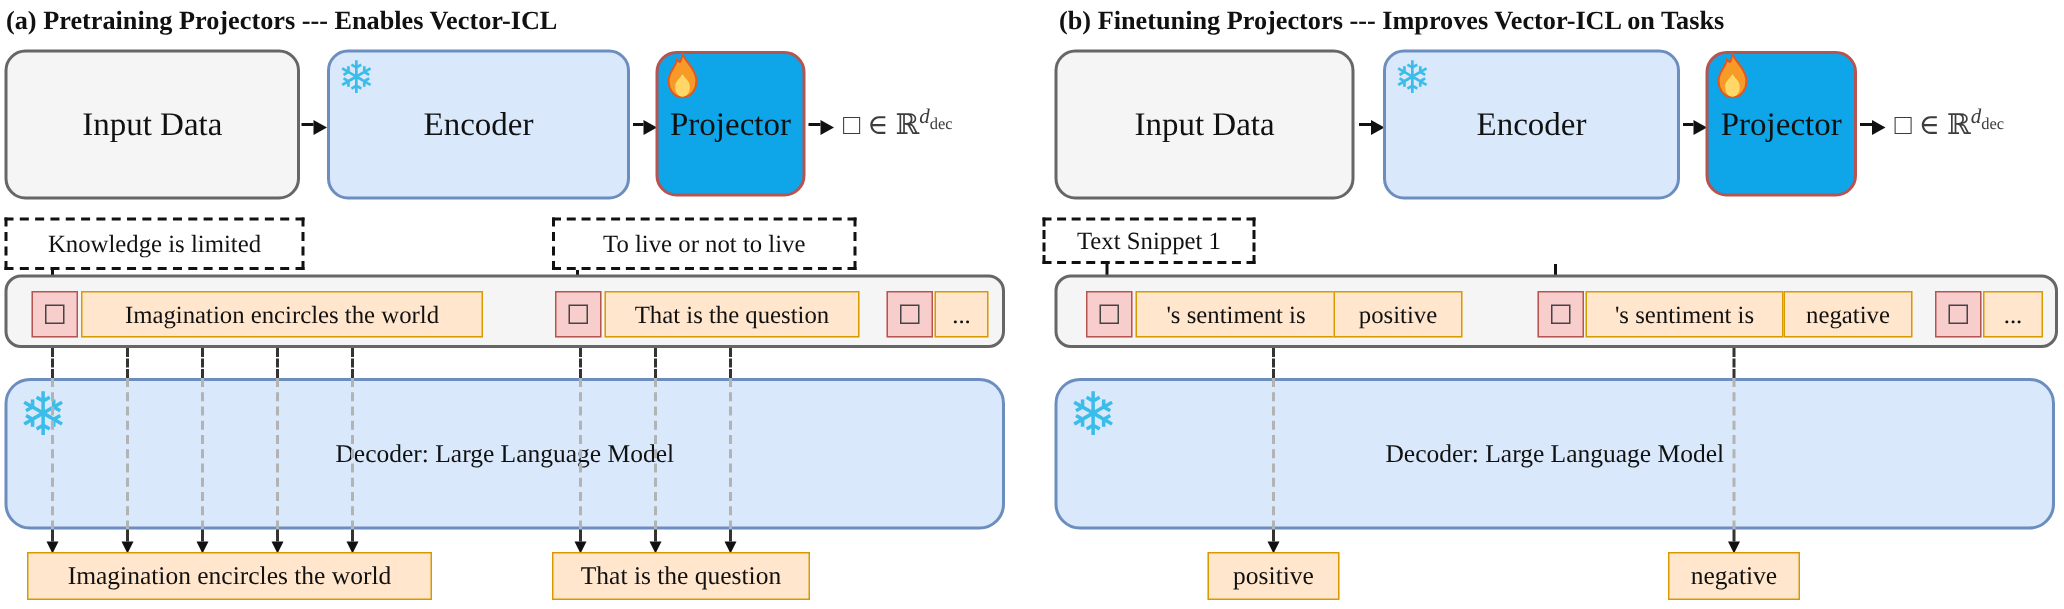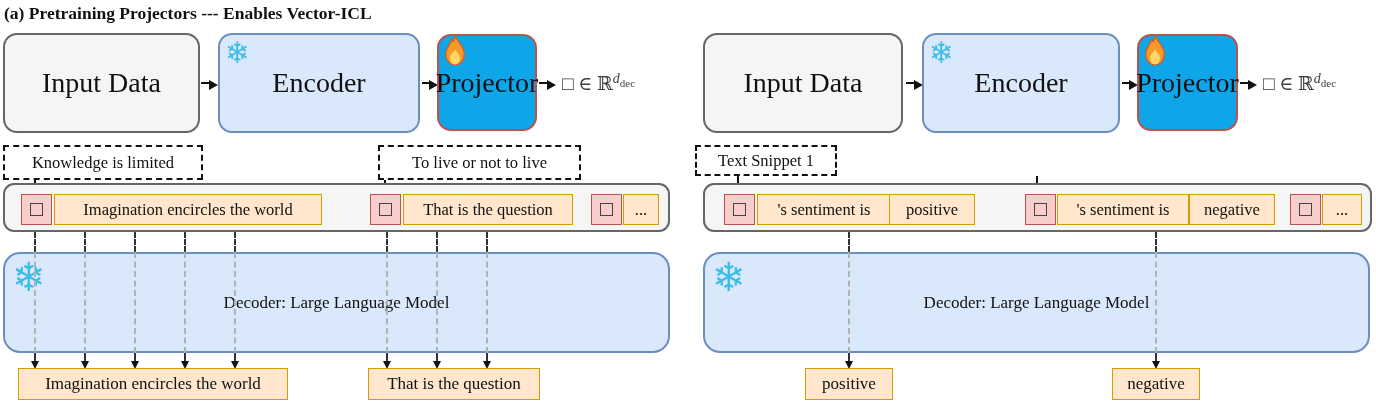--- a/index.html
+++ b/index.html
@@ -4,21 +4,21 @@
 <style>
   html,body{margin:0;padding:0;background:#fff;}
   .canvas{position:relative;width:1376px;height:406px;background:#ffffff;overflow:hidden;
           font-family:"Liberation Serif","DejaVu Serif",serif;color:#111;}
   .title{position:absolute;font-weight:bold;font-size:17.5px;white-space:nowrap;}
   .box{position:absolute;box-sizing:border-box;display:flex;align-items:center;justify-content:center;}
   .rounded{border-radius:14px;}
   .gray{background:#f5f5f5;border:2px solid #666666;}
   .blue{background:#dae8fc;border:2px solid #6c8ebf;}
   .pinkbig{background:#0ea5e9;border:2px solid #b85450;}
-  .box-label{font-size:28px;white-space:nowrap;}
+  .box-label{font-size:22px;white-space:nowrap;}
   .snow{position:absolute;color:#3bbde9;line-height:1;font-family:"DejaVu Sans",sans-serif;}
   .flame{position:absolute;}
   .harrow{position:absolute;height:0;border-top:2px solid #111;}
   .harrow::after{content:"";position:absolute;right:-9px;top:-4px;width:0;height:0;
     border-left:9px solid #111;border-top:5px solid transparent;border-bottom:5px solid transparent;}
   .darrow{position:absolute;width:0;border-left:2px solid #111;}
   .darrow::after{content:"";position:absolute;left:-3px;top:100%;width:0;height:0;
     border-top:8px solid #111;border-left:4px solid transparent;border-right:4px solid transparent;}
   .dashed-label{position:absolute;box-sizing:border-box;border:2px dashed #111;background:#fff;
     display:flex;align-items:center;justify-content:center;font-size:16.5px;white-space:nowrap;}
@@ -78,21 +78,21 @@
   </div>
   <div class="harrow" style="left:539px;top:82px;width:8px;"></div>
 
   <div class="formula" style="left:562px;top:71px;">
     <span>□ ∈ ℝ</span><sup><i>d</i><sub>dec</sub></sup>
   </div>
 
   <div class="dashed-label" style="left:3px;top:145px;width:200px;height:35px;">
     <span>Knowledge is limited</span>
   </div>
-  <div class="dashed-label" style="left:378px;top:145px;width:203px;height:35px;">
+  <div class="dashed-label" style="left:368px;top:145px;width:203px;height:35px;">
     <span>To live or not to live</span>
   </div>
   <div class="darrow" style="left:34px;top:180px;height:8px;"></div>
   <div class="darrow" style="left:384px;top:180px;height:8px;"></div>
 
   <div class="strip" style="left:3px;top:183px;width:667px;height:49px;">
     <div class="vecsq" style="left:16px;">
         <div class="vecsq-inner"></div>
       </div>
     <div class="ttoken" style="left:49px;width:268px;">
@@ -166,20 +166,21 @@
       <div class="vhead"></div>
     </div>
 
   <div class="outbox" style="left:18px;top:368px;width:270px;">
       <span>Imagination encircles the world</span>
     </div>
   <div class="outbox" style="left:368px;top:368px;width:172px;">
       <span>That is the question</span>
     </div>
 
+  <div class="title" style="left:706px;top:3px;">(b) Finetuning Projectors --- Improves Vector-ICL on Tasks</div>
 
   <div class="box gray rounded" style="left:703px;top:33px;width:200px;height:100px;">
     <span class="box-label">Input Data</span>
   </div>
   <div class="harrow" style="left:906px;top:82px;width:8px;"></div>
 
   <div class="box blue rounded" style="left:922px;top:33px;width:198px;height:100px;">
     <span class="snow" style="left:5px;top:3px;font-size:30px;">❄</span>
     <span class="box-label">Encoder</span>
   </div>

